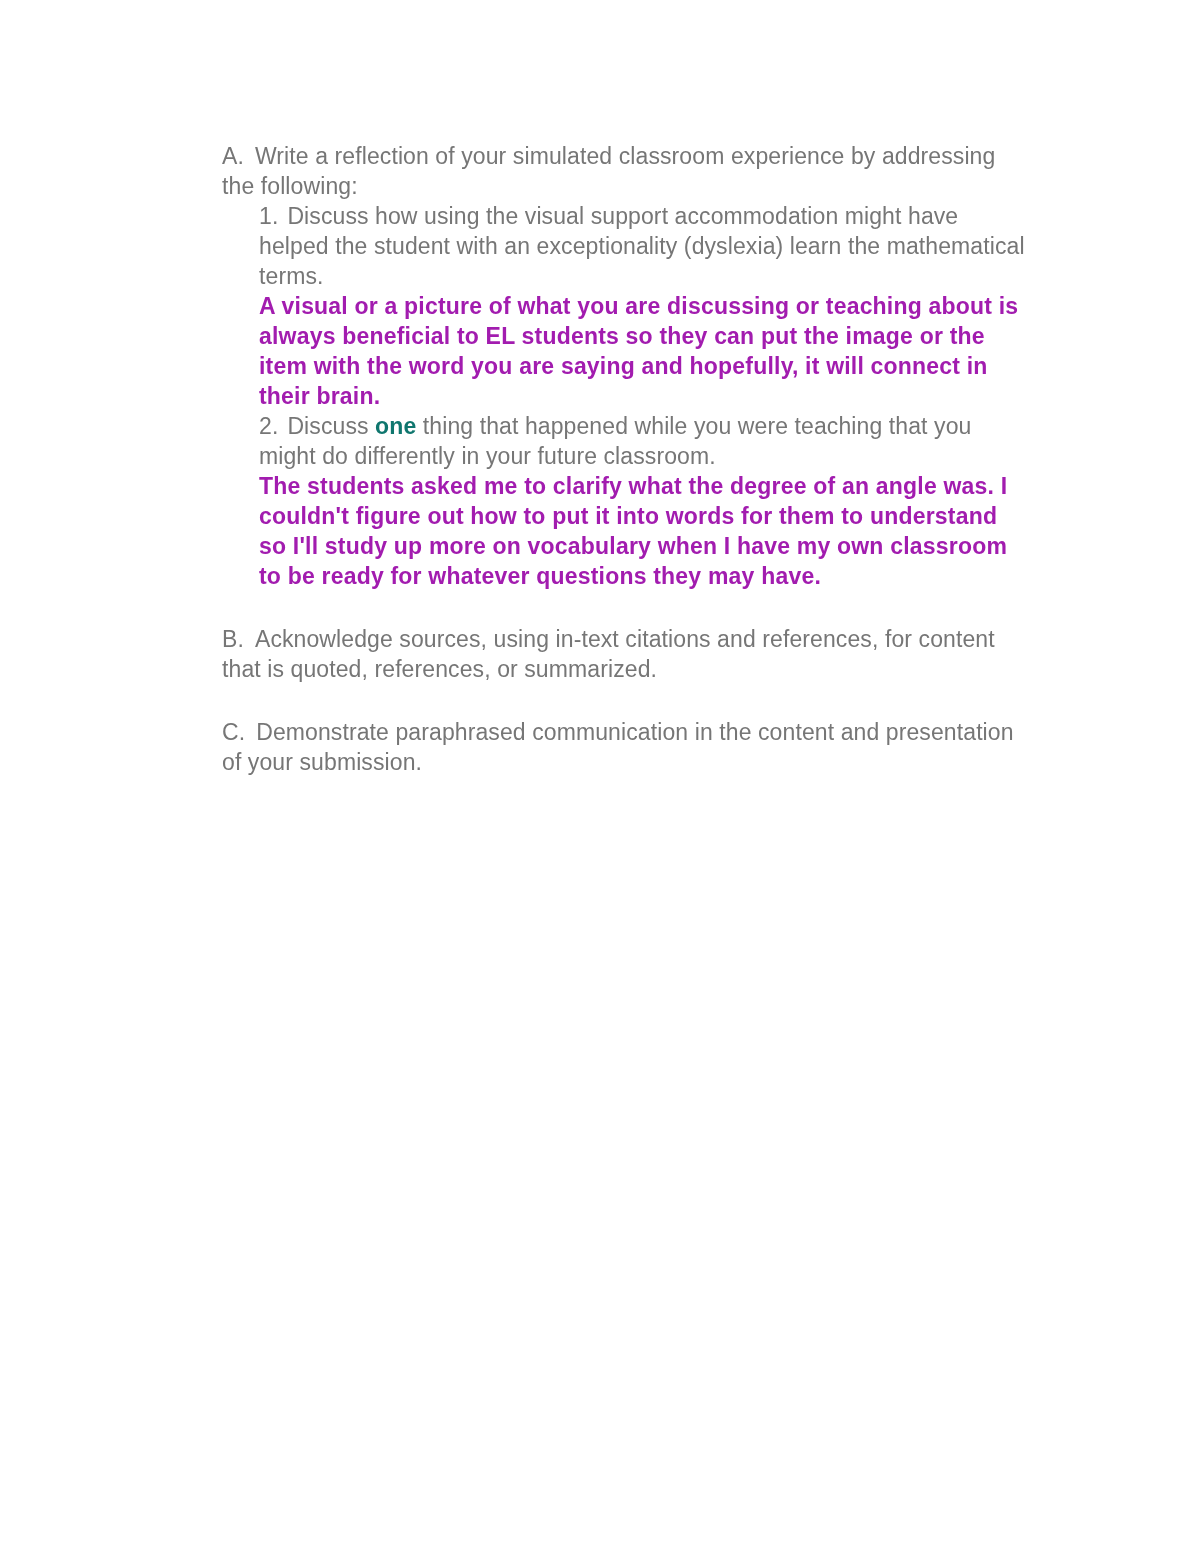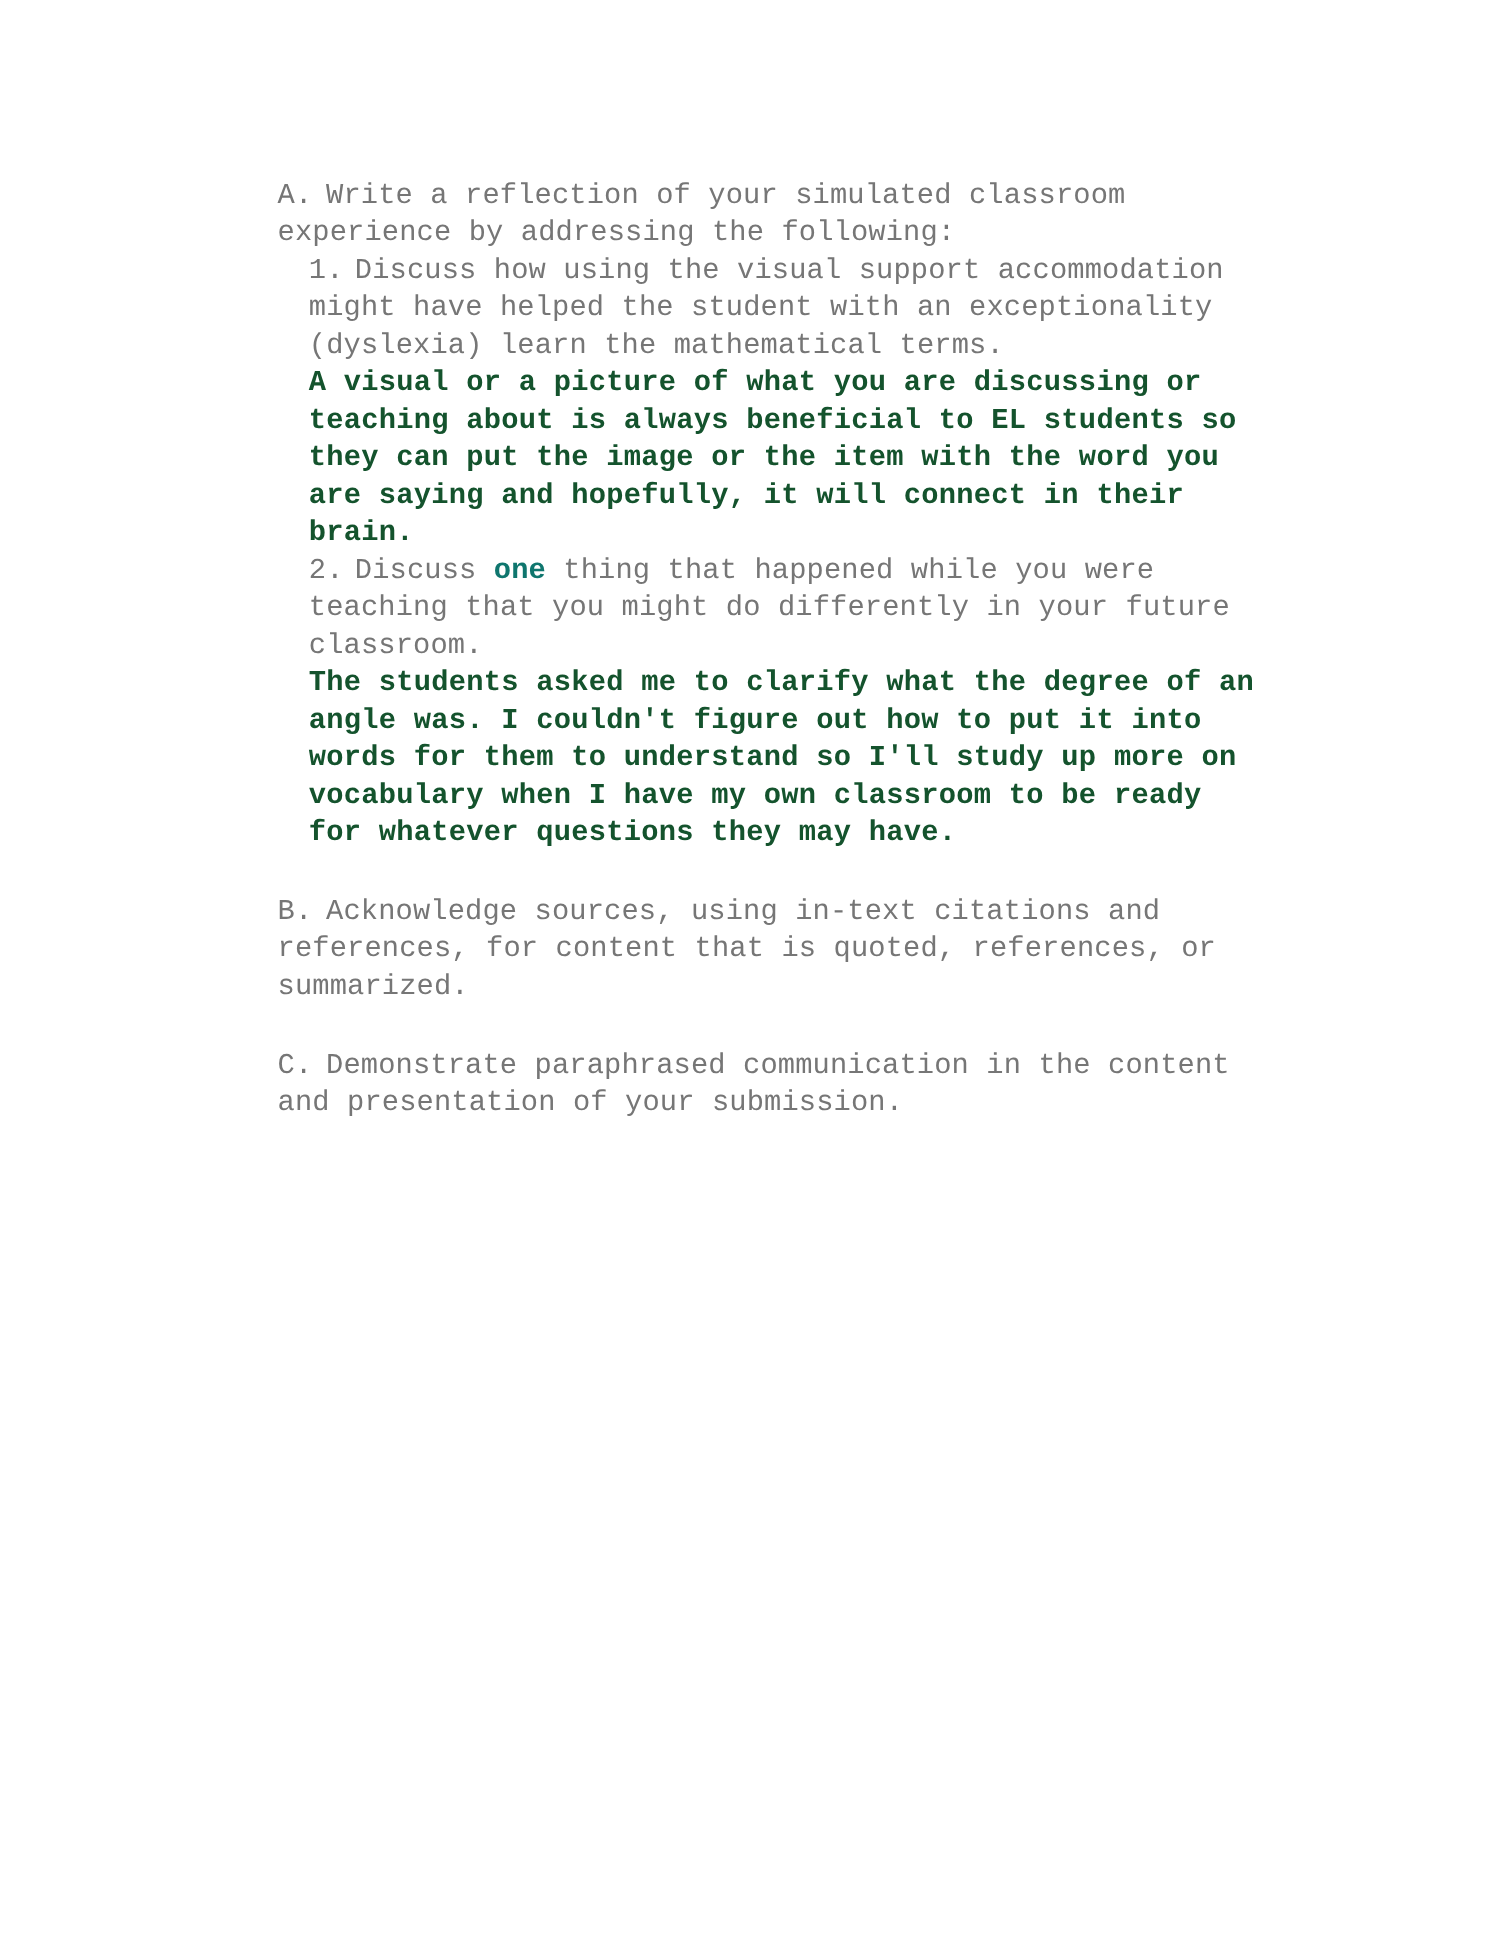--- a/index.html
+++ b/index.html
@@ -17,38 +17,37 @@
   }
   .content {
     position: absolute;
     left: 222px;
     top: 141px;
     width: 792px;
     color: #767676;
     font-size: 23px;
     line-height: 30px;
     letter-spacing: 0.1px;
-    font-family: Liberation Mono, monospace;
   }
   p {
     margin: 0;
     padding: 0;
   }
   .indent {
-    margin-left: 25px;
+    margin-left: 37px;
     width: 766px;
   }
   .label {
     margin-right: 11px;
   }
   .num {
     margin-right: 9px;
   }
   .answer {
-    color: #14532d;
+    color: #a21caf;
     font-weight: bold;
     letter-spacing: 0.2px;
   }
   .bold-word {
     font-weight: bold;
     color: #0f766e;
   }
   .spacer-line {
     height: 33px;
   }

